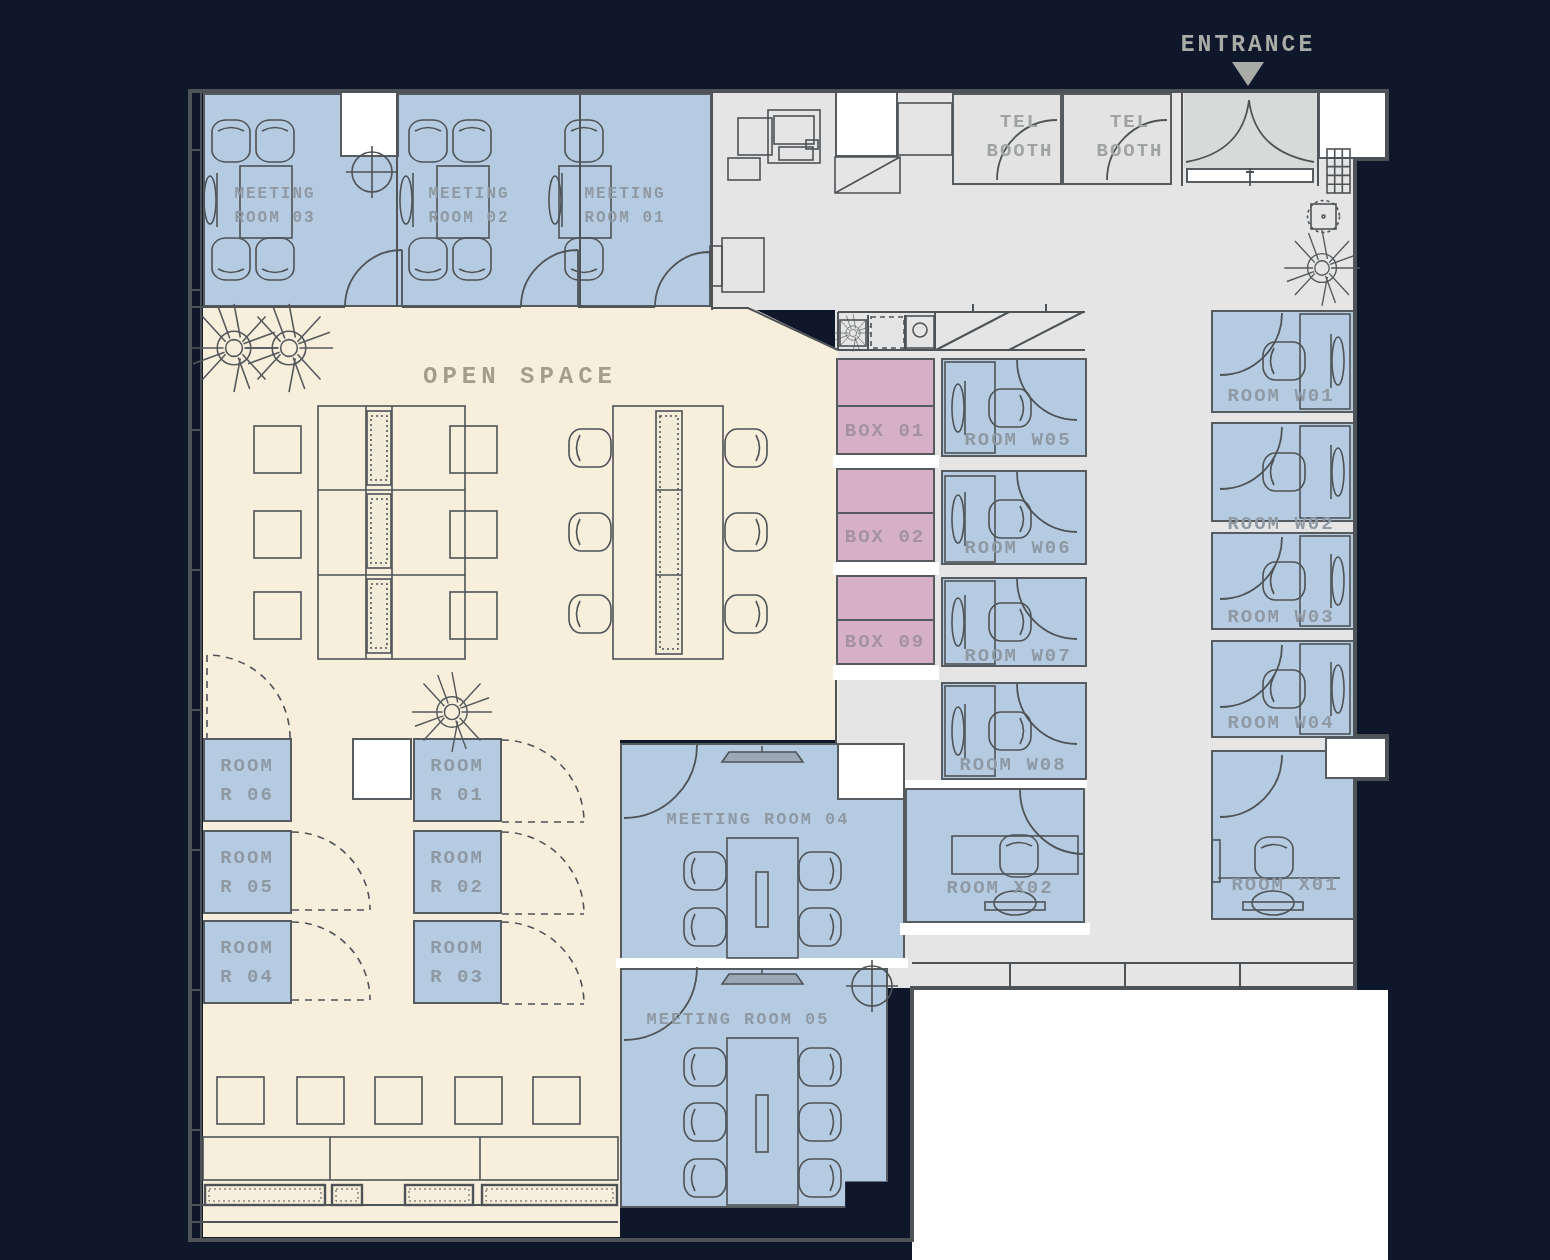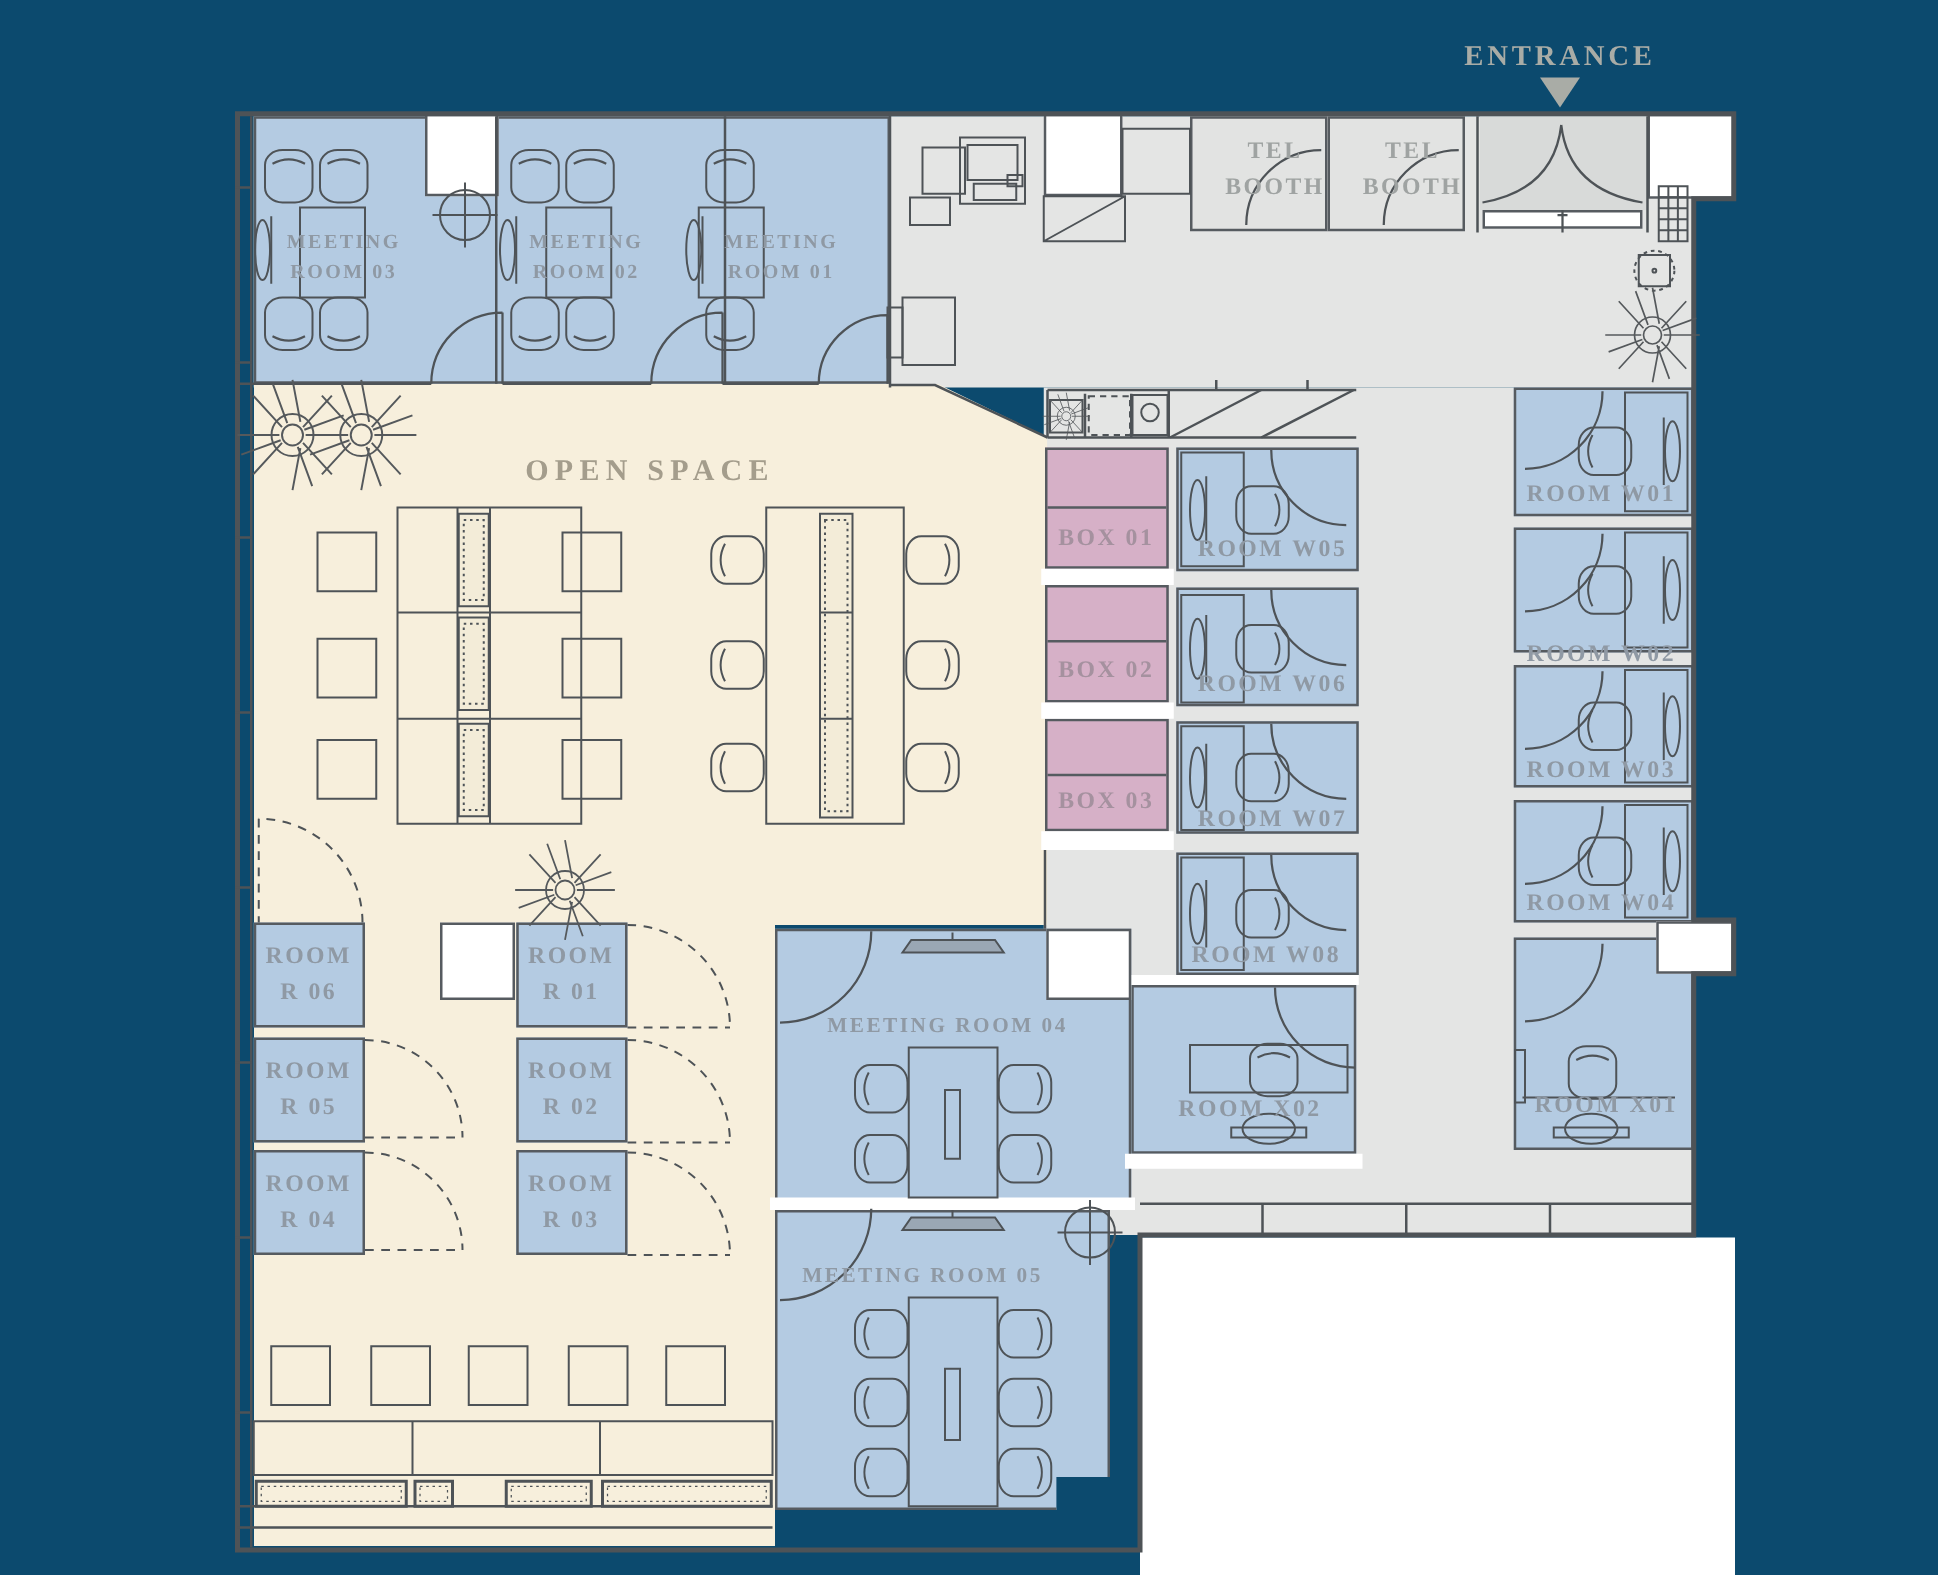--- a/index.html
+++ b/index.html
@@ -1,17 +1,17 @@
 <!DOCTYPE html>
 <html><head>
 <meta charset="utf-8">
 <style>
   html,body{margin:0;padding:0;background:#fff;}
-  .plan{position:relative;width:1550px;height:1260px;background:#0c4a6e;overflow:hidden;
-        font-family:Liberation Serif, serif;}
+  .plan{position:relative;width:1550px;height:1260px;background:#0f172a;overflow:hidden;
+        font-family:Liberation Mono, monospace;}
   .fill{position:absolute;box-sizing:border-box;}
   .corridor{background:#e4e5e4;}
   .vestibule{background:#d8dad9;}
   .room-blue{background:#b4cbe2;border:2px solid #565b60;}
   .room-pink{background:#d6b0c7;border:2px solid #565b60;}
   .booth{background:#e2e3e2;border:2px solid #565b60;}
   .pillar{background:#ffffff;border:2px solid #565b60;}
   .wallgap{background:#ffffff;}
   .beige{background:#f7efdc;}
   .divider{position:absolute;left:0;right:0;height:2px;background:#565b60;}
@@ -388,21 +388,21 @@
   <div class="lbl lbl-blue fs17" style="left:758px;top:820px">MEETING ROOM 04</div>
   <div class="lbl lbl-blue fs17" style="left:738px;top:1020px">MEETING ROOM 05</div>
 
   <div class="lbl lbl-gray fs15" style="left:1020px;top:136px">TEL
 BOOTH</div>
   <div class="lbl lbl-gray fs15" style="left:1130px;top:136px">TEL
 BOOTH</div>
 
   <div class="lbl lbl-pink fs15" style="left:885px;top:431px">BOX 01</div>
   <div class="lbl lbl-pink fs15" style="left:885px;top:537px">BOX 02</div>
-  <div class="lbl lbl-pink fs15" style="left:885px;top:642px">BOX 03</div>
+  <div class="lbl lbl-pink fs15" style="left:885px;top:642px">BOX 09</div>
 
   <div class="lbl lbl-blue fs15" style="left:1281px;top:396px">ROOM W01</div>
   <div class="lbl lbl-blue fs15" style="left:1281px;top:524px">ROOM W02</div>
   <div class="lbl lbl-blue fs15" style="left:1281px;top:617px">ROOM W03</div>
   <div class="lbl lbl-blue fs15" style="left:1281px;top:723px">ROOM W04</div>
   <div class="lbl lbl-blue fs15" style="left:1018px;top:440px">ROOM W05</div>
   <div class="lbl lbl-blue fs15" style="left:1018px;top:548px">ROOM W06</div>
   <div class="lbl lbl-blue fs15" style="left:1018px;top:656px">ROOM W07</div>
   <div class="lbl lbl-blue fs15" style="left:1013px;top:765px">ROOM W08</div>
 

